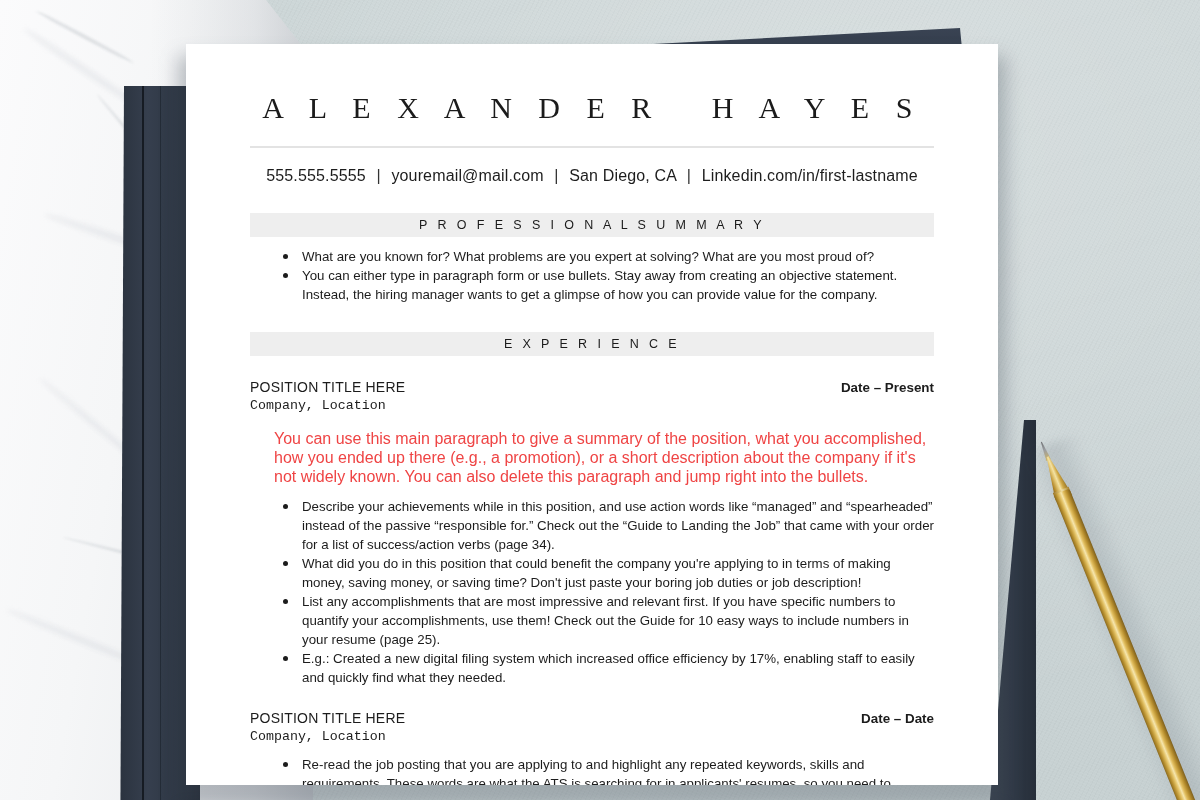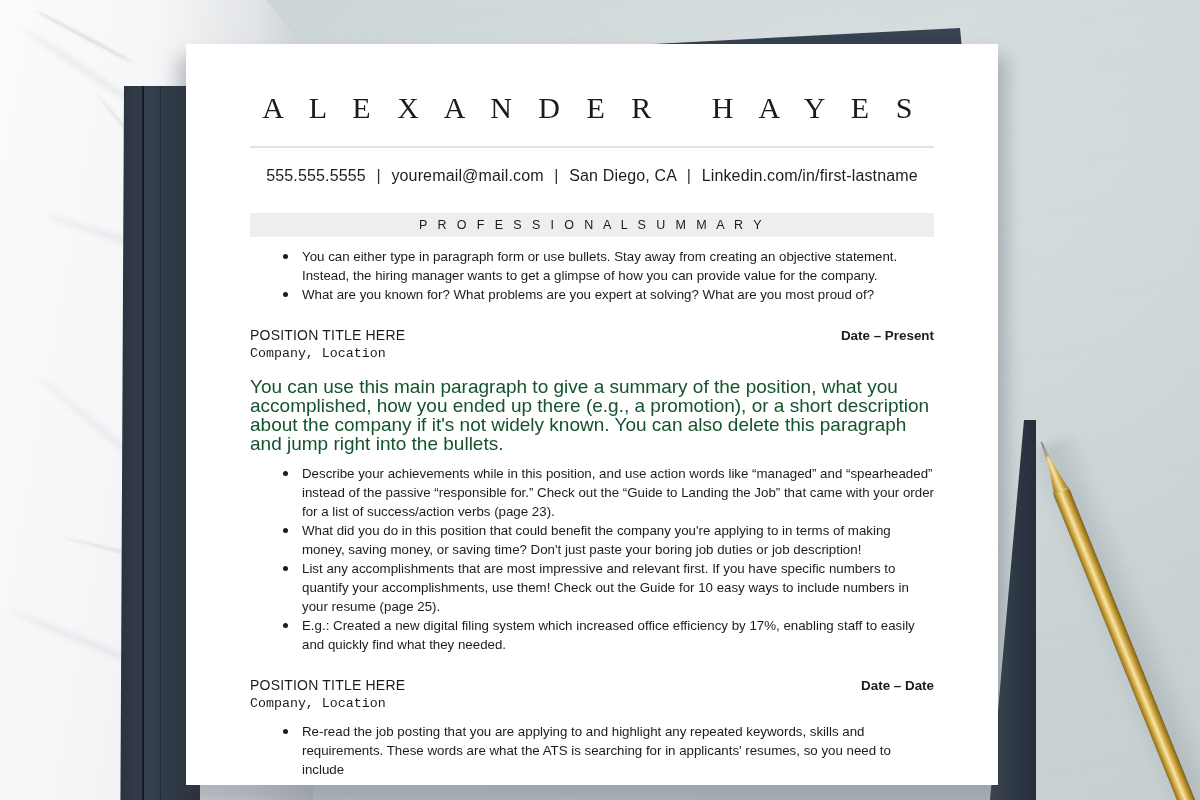--- a/index.html
+++ b/index.html
@@ -251,23 +251,24 @@
     font-weight: bold;
   }
   .job-company {
     margin-top: 3px;
     font-size: 13.3px;
     color: #1c1c1c;
     font-family: Liberation Mono, monospace;
   }
   .job-summary {
     margin-top: 16px;
-    font-size: 19px;
+    font-size: 16px;
     line-height: 19px;
-    color: #14532d;
+    color: #ef4444;
+    margin-left: 24px;
   }
   .job .bullets { margin-top: 11px; }
 </style>
 </head>
 <body>
 
 <div id="scene">
 
   <div class="surface-green"></div>
 
@@ -313,34 +314,37 @@
         <span class="sep">|</span>
         <span>San Diego, CA</span>
         <span class="sep">|</span>
         <span>Linkedin.com/in/first-lastname</span>
       </div>
 
       <div class="section-bar">
         <span class="section-title">P R O F E S S I O N A L   S U M M A R Y</span>
       </div>
       <ul class="bullets">
+        <li>What are you known for? What problems are you expert at solving? What are you most proud of?</li>
         <li>You can either type in paragraph form or use bullets. Stay away from creating an objective statement. Instead, the hiring manager wants to get a glimpse of how you can provide value for the company.</li>
-        <li>What are you known for? What problems are you expert at solving? What are you most proud of?</li>
       </ul>
 
+      <div class="section-bar">
+        <span class="section-title">E X P E R I E N C E</span>
+      </div>
 
       <div class="job">
         <div class="job-head">
           <span class="job-title">POSITION TITLE HERE</span>
           <span class="job-date">Date – Present</span>
         </div>
         <div class="job-company">Company, Location</div>
         <div class="job-summary">You can use this main paragraph to give a summary of the position, what you accomplished, how you ended up there (e.g., a promotion), or a short description about the company if it's not widely known. You can also delete this paragraph and jump right into the bullets.</div>
         <ul class="bullets">
-          <li>Describe your achievements while in this position, and use action words like “managed” and “spearheaded” instead of the passive “responsible for.” Check out the “Guide to Landing the Job” that came with your order for a list of success/action verbs (page 23).</li>
+          <li>Describe your achievements while in this position, and use action words like “managed” and “spearheaded” instead of the passive “responsible for.” Check out the “Guide to Landing the Job” that came with your order for a list of success/action verbs (page 34).</li>
           <li>What did you do in this position that could benefit the company you're applying to in terms of making money, saving money, or saving time? Don't just paste your boring job duties or job description!</li>
           <li>List any accomplishments that are most impressive and relevant first.  If you have specific numbers to quantify your accomplishments, use them! Check out the Guide for 10 easy ways to include numbers in your resume (page 25).</li>
           <li>E.g.: Created a new digital filing system which increased office efficiency by 17%, enabling staff to easily and quickly find what they needed.</li>
         </ul>
       </div>
 
       <div class="job">
         <div class="job-head">
           <span class="job-title">POSITION TITLE HERE</span>
           <span class="job-date">Date – Date</span>

